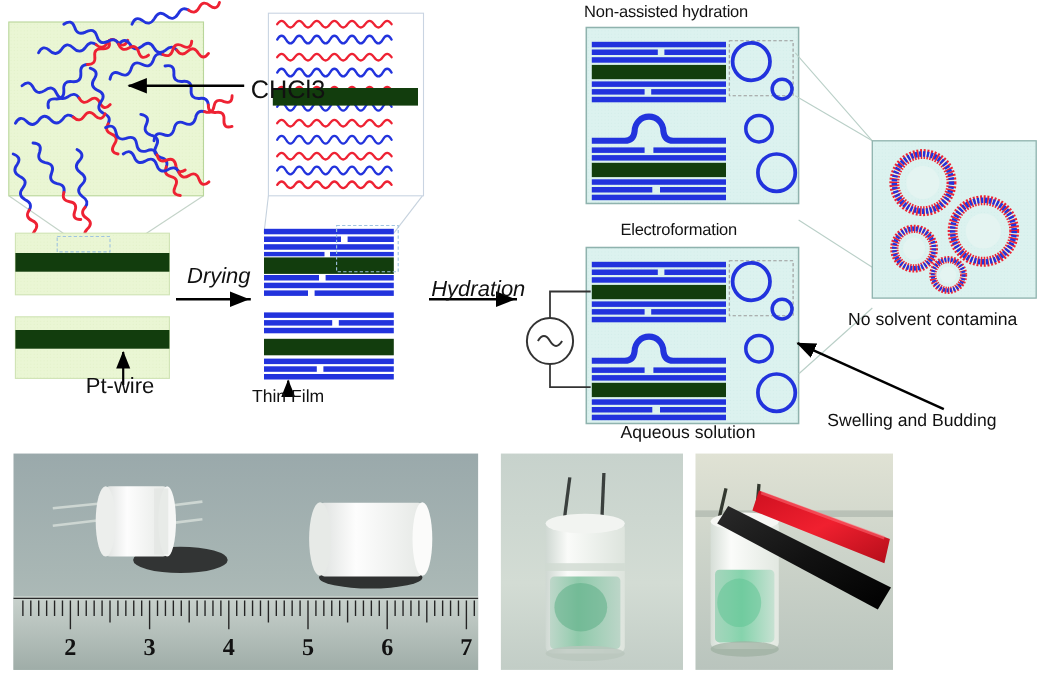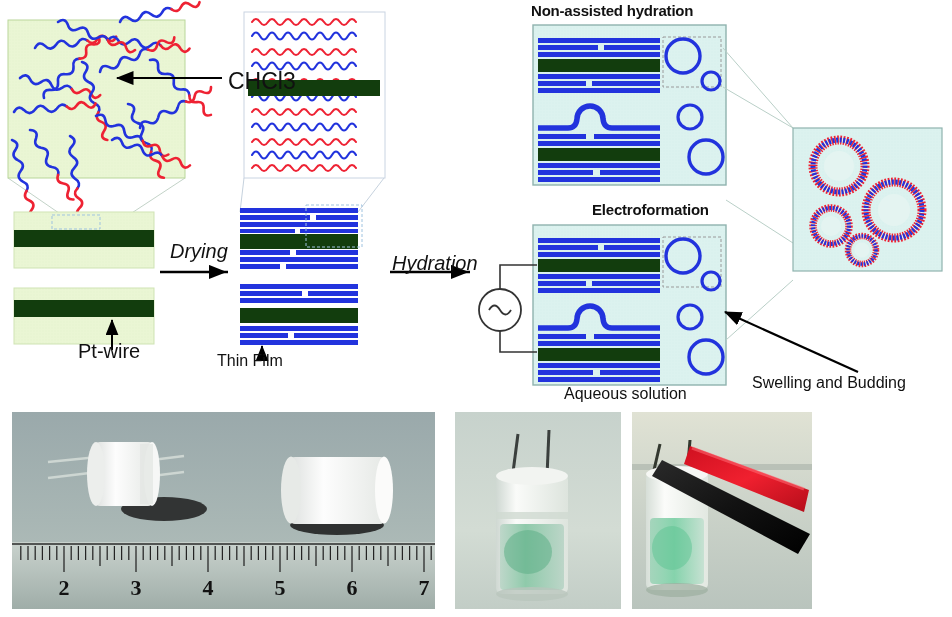--- a/index.html
+++ b/index.html
@@ -1,21 +1,21 @@
 <!DOCTYPE html>
 <html><head>
 <meta charset="utf-8">
 <style>
   html,body{margin:0;padding:0;background:#fff;}
   body{width:952px;height:617px;position:relative;overflow:hidden;
        font-family:"Liberation Sans",sans-serif;color:#111;}
   .fig{position:absolute;left:0;top:0;width:952px;height:617px;}
   .abs{position:absolute;}
   .lbl{position:absolute;white-space:nowrap;}
-  .title{font-weight:bold;font-size:15px;letter-spacing:-.2px;text-align:right;}
+  .title{font-weight:normal;font-size:15px;letter-spacing:-.2px;text-align:right;}
   .ital{font-style:italic;font-size:20px;}
   .plain{font-size:15px;}
   svg{display:block;}
   .photo{position:absolute;overflow:hidden;}
 </style>
 </head>
 <body>
 
 <div class="fig">
 
@@ -252,26 +252,27 @@
         <circle cx="862" cy="250" r="7.5" fill="#e4f4f1"></circle>
       </g>
     </g>
 
     <line x1="858" y1="372" x2="725" y2="312" stroke="#000" stroke-width="2.2" marker-end="url(#ah)"></line>
   </svg>
 
   <span class="lbl plain" style="left:228px;top:68px;font-size:23px;">CHCl3</span>
   <span class="lbl ital" style="left:170px;top:240px;">Drying</span>
   <span class="lbl plain" style="left:78px;top:340px;font-size:20px;">Pt-wire</span>
-  <span class="lbl plain" style="left:217px;top:352px;font-size:16px;">Thin Film</span>
+  <span class="lbl plain" style="left:229px;top:352px;font-size:16px;">Thin Film</span>
   <span class="lbl ital" style="left:392px;top:252px;">Hydration</span>
   <span class="lbl title" style="left:531px;top:2px;">Non-assisted hydration</span>
-  <span class="lbl title" style="left:592px;top:201px;">Electroformation</span>
+  <span class="lbl title" style="left:564px;top:201px;">Electroformation</span>
   <span class="lbl plain" style="left:564px;top:385px;font-size:16px;">Aqueous solution</span>
   <span class="lbl plain" style="left:752px;top:374px;font-size:16px;">Swelling and Budding</span>
+  <span class="lbl plain" style="left:771px;top:282px;font-size:16px;">No solvent contamina</span>
 
   <div class="photo" style="left:12px;top:412px;width:423px;height:197px;">
     <svg width="423" height="197" viewBox="0 0 423 197">
       <defs>
         <linearGradient id="bgp1" x1="0" y1="0" x2="0" y2="1">
           <stop offset="0" stop-color="#9aa9ab"></stop>
             <stop offset="55%" stop-color="#a8b6b4"></stop>
           <stop offset="100%" stop-color="#b6c2bd"></stop>
         </linearGradient>
         <linearGradient id="wh" x1="0" y1="0" x2="1" y2="0">

